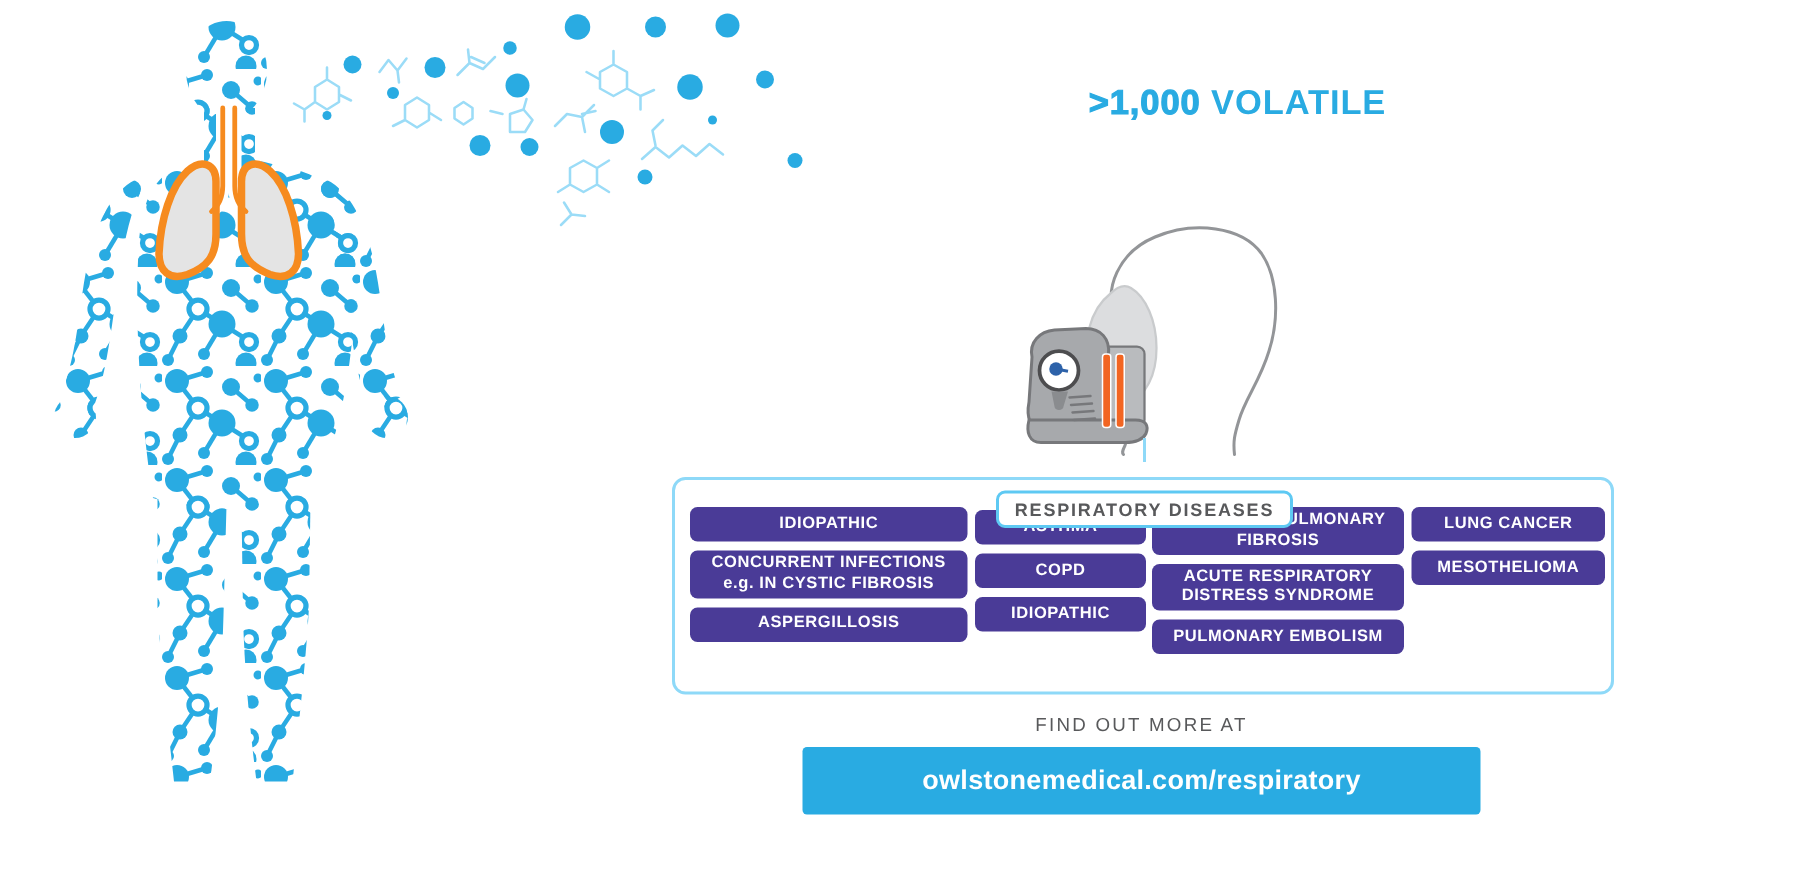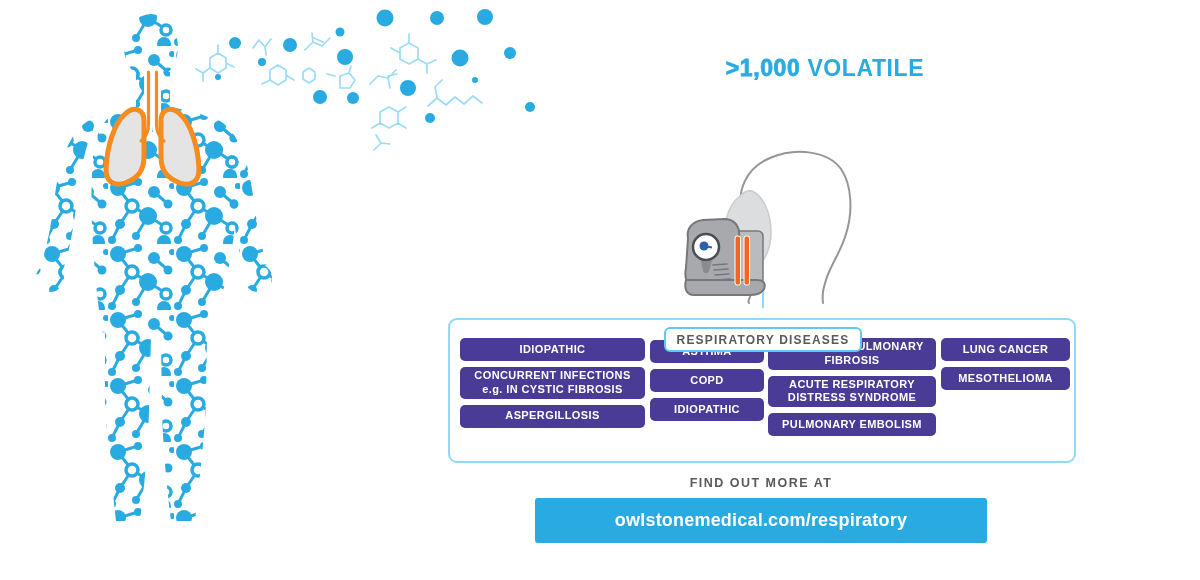--- a/index.html
+++ b/index.html
@@ -59,21 +59,21 @@
   #col-1{left:200px;top:20px;width:114px;}
   #col-2{left:318px;top:18px;width:168px;}
   #col-3{left:491px;top:18px;width:129px;}
   .pill{min-height:23px;display:flex;align-items:center;justify-content:center;
     background:var(--purple);border-radius:5px;color:#ffffff;
     font-size:11px;font-weight:bold;letter-spacing:0.4px;line-height:1.25;
     text-align:center;padding:2px 8px;}
 
   
   #find-out{position:absolute;left:535px;top:476px;width:452px;text-align:center;
-    color:var(--text_gray);font-size:12.5px;font-weight:bold;letter-spacing:1.5px;}
+    color:var(--text_gray);font-size:12.5px;font-weight:normal;letter-spacing:1.5px;}
   #url-banner{position:absolute;left:535px;top:498px;width:452px;height:45px;
     background:var(--blue);border-radius:3px;display:flex;align-items:center;justify-content:center;
     color:#ffffff;font-size:18px;font-weight:bold;letter-spacing:0.2px;cursor:pointer;}
 </style>
 </head>
 <body>
 
 <div id="stage">
 
   <svg id="person-svg" width="660" height="560" viewBox="90 20 660 560">

